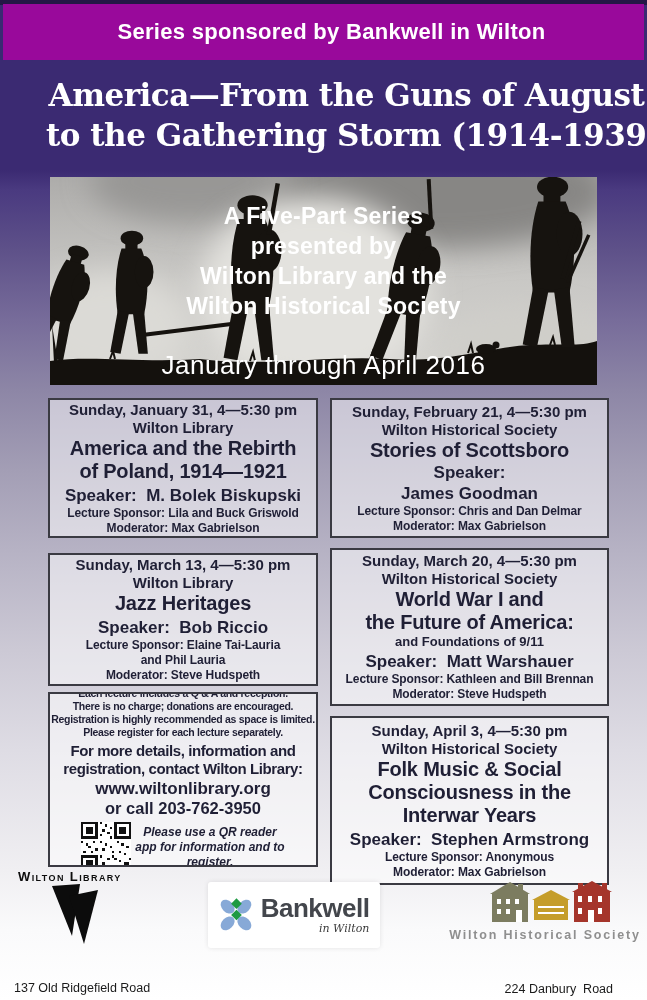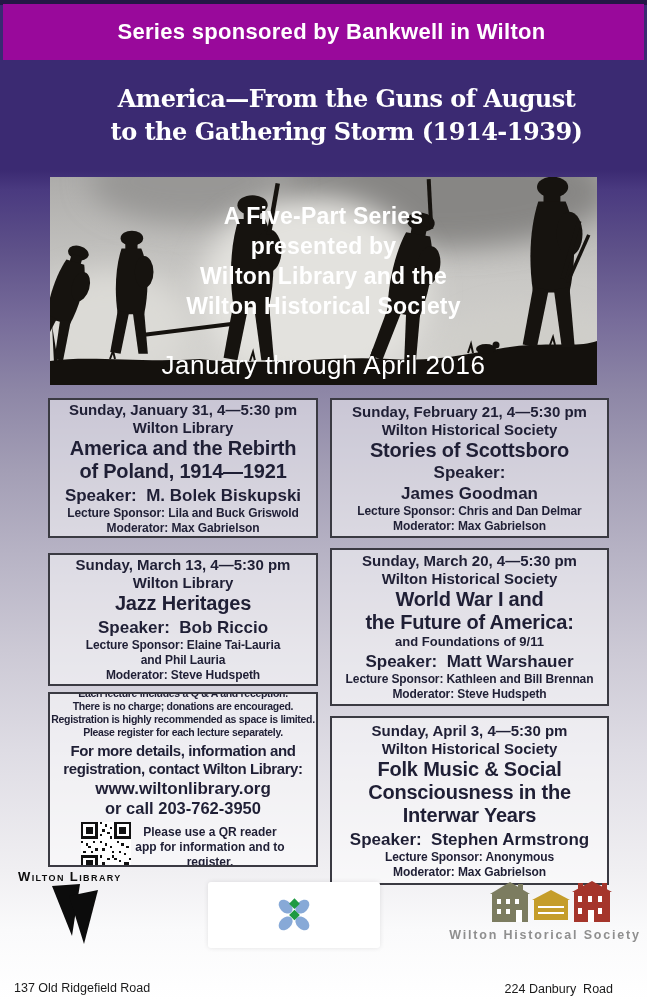--- a/index.html
+++ b/index.html
@@ -18,21 +18,21 @@
     position:absolute;top:4px;left:3px;right:3px;height:56px;
     background:#99099B;color:#fff;display:flex;align-items:center;justify-content:center;
     font-size:22px;font-weight:bold;letter-spacing:.3px;padding-left:16px;
   }
   
   .title-band{
     position:absolute;top:60px;left:0;right:0;height:110px;background:#3B2A72;
     color:#fff;text-align:center;font-family:"DejaVu Serif",serif;font-weight:bold;
     display:flex;flex-direction:column;justify-content:center;gap:4px;
   }
-  .title-band div{font-size:24px;letter-spacing:-0.5px;white-space:nowrap;margin-left:46px;}
+  .title-band div{font-size:31px;letter-spacing:-0.5px;white-space:nowrap;margin-left:46px;}
   
   .photo{position:absolute;left:50px;top:177px;width:547px;height:208px;}
   .photo svg{display:block;width:100%;height:100%;}
   .hero-text{
     position:absolute;left:0;top:24px;width:100%;text-align:center;color:#fff;
     font-weight:bold;font-size:23px;line-height:30px;letter-spacing:.2px;
   }
   .hero-caption{
     position:absolute;left:0;bottom:4px;width:100%;text-align:center;color:#fff;
     font-weight:normal;font-size:26px;letter-spacing:.5px;
@@ -49,21 +49,21 @@
   .bx-venue{font-size:15px;font-weight:bold;line-height:18px;}
   .bx-title{font-size:20px;font-weight:bold;line-height:23px;letter-spacing:-0.2px;white-space:nowrap;}
   .bx-sub{font-size:13px;font-weight:bold;line-height:15px;white-space:nowrap;}
   .bx-speaker{font-size:17px;font-weight:bold;line-height:21px;margin-top:2px;white-space:pre-wrap;}
   .bx-small{font-size:12px;font-weight:bold;line-height:15px;letter-spacing:-0.1px;white-space:nowrap;}
   
   .ib-note{font-size:10.5px;font-weight:bold;line-height:13px;letter-spacing:-0.3px;white-space:nowrap;}
   .ib-big{font-size:15px;font-weight:bold;line-height:18px;letter-spacing:-0.4px;margin-top:3px;white-space:nowrap;}
   .ib-url{font-size:17px;font-weight:bold;line-height:20px;margin-top:1px;}
   .ib-phone{font-size:16.5px;font-weight:bold;line-height:19px;}
-  .ib-qr-row{display:flex;align-items:center;justify-content:center;gap:4px;margin-top:4px;}
+  .ib-qr-row{display:flex;align-items:center;justify-content:center;gap:4px;margin-top:4px;font-style:italic;}
   .ib-qr-caption{font-size:12px;font-weight:bold;line-height:15px;width:150px;text-align:center;}
   
   .lib-name{position:absolute;left:18px;top:869px;font-size:13px;font-weight:bold;
     letter-spacing:1.4px;color:#0d0d0d;font-variant:small-caps;}
   .lib-w{position:absolute;left:52px;top:884px;width:48px;height:60px;}
   .lib-addr{position:absolute;left:14px;top:947px;font-size:12.5px;line-height:1.32;color:#1a1a1a;white-space:pre-wrap;}
   .bankwell-card{
     position:absolute;left:208px;top:882px;width:172px;height:66px;background:#fff;
     border-radius:3px;box-shadow:0 0 5px rgba(0,0,0,0.10);
     display:flex;align-items:center;justify-content:center;gap:8px;
@@ -284,20 +284,24 @@
         <ellipse cx="18" cy="6.5" rx="6" ry="8.5"></ellipse>
         <ellipse cx="18" cy="31.5" rx="6" ry="8.5"></ellipse>
         <ellipse cx="5.5" cy="19" rx="8.5" ry="6"></ellipse>
         <ellipse cx="30.5" cy="19" rx="8.5" ry="6"></ellipse>
       </g>
       <g fill="#1F9A43">
         <rect x="14.5" y="3" width="8" height="8" transform="rotate(45 18.5 7)"></rect>
         <rect x="14.5" y="15" width="8" height="8" transform="rotate(45 18.5 19)"></rect>
       </g>
     </svg>
+    <div class="bw-text">
+      <div class="bw-name">Bankwell</div>
+      <div class="bw-tag">in Wilton</div>
+    </div>
   </div>
 
   <div class="whs-houses">
     <svg viewBox="0 0 128 48" width="128" height="48">
       <g>
         <rect x="4" y="16" width="36" height="28" fill="#7C7C60"></rect>
         <polygon points="2,16 22,4 42,16" fill="#7C7C60"></polygon>
         <rect x="30" y="6" width="5" height="8" fill="#7C7C60"></rect>
         <g fill="#fff">
           <rect x="9" y="21" width="4" height="5"></rect>

